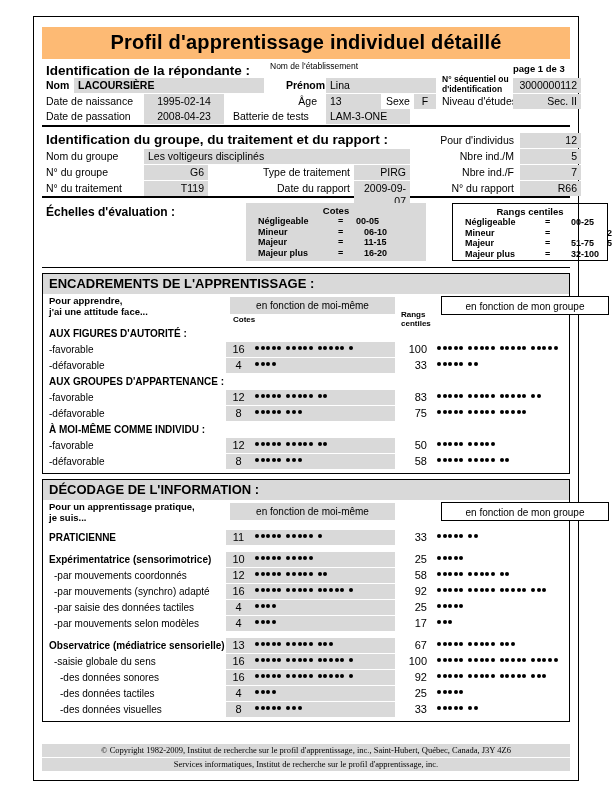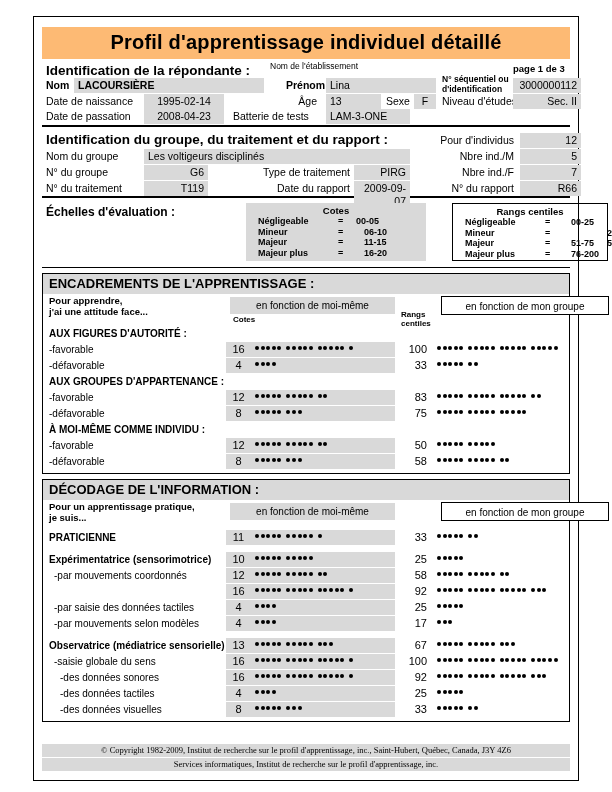--- a/index.html
+++ b/index.html
@@ -201,21 +201,21 @@
               <span class="v" style="left: 118px; margin-left: 36px;">26-50</span>
             </div>
             <div class="scale-row">
               <span class="n">Majeur</span>
               <span class="eq" style="left: 92px;">=</span>
               <span class="v" style="left: 118px;">51-75</span>
             </div>
             <div class="scale-row">
               <span class="n">Majeur plus</span>
               <span class="eq" style="left: 92px;">=</span>
-              <span class="v" style="left: 118px;">76-200</span>
+              <span class="v" style="left: 118px;">32-100</span>
             </div>
           </div>
     </div>
   </div>
 
   <hr class="hr-thin">
 
   <div class="panel">
     <div class="panel-title">ENCADREMENTS DE L'APPRENTISSAGE :</div>
     <div class="colhdr">
@@ -350,20 +350,21 @@
             <div class="cote">12</div>
             <div class="selfdots">
               <div class="dots"><span class="dot"></span><span class="dot"></span><span class="dot"></span><span class="dot"></span><span class="dot gap"></span><span class="dot"></span><span class="dot"></span><span class="dot"></span><span class="dot"></span><span class="dot gap"></span><span class="dot"></span><span class="dot"></span></div>
             </div>
             <div class="pct">58</div>
             <div class="grpdots">
               <div class="dots"><span class="dot"></span><span class="dot"></span><span class="dot"></span><span class="dot"></span><span class="dot gap"></span><span class="dot"></span><span class="dot"></span><span class="dot"></span><span class="dot"></span><span class="dot gap"></span><span class="dot"></span><span class="dot"></span></div>
             </div>
           </div>
           <div class="row">
+            <div class="rlabel" style="left: 11px; width: 171px; overflow: hidden;">-par mouvements (synchro) adapté</div>
             <div class="cote">16</div>
             <div class="selfdots">
               <div class="dots"><span class="dot"></span><span class="dot"></span><span class="dot"></span><span class="dot"></span><span class="dot gap"></span><span class="dot"></span><span class="dot"></span><span class="dot"></span><span class="dot"></span><span class="dot gap"></span><span class="dot"></span><span class="dot"></span><span class="dot"></span><span class="dot"></span><span class="dot gap"></span><span class="dot"></span></div>
             </div>
             <div class="pct">92</div>
             <div class="grpdots">
               <div class="dots"><span class="dot"></span><span class="dot"></span><span class="dot"></span><span class="dot"></span><span class="dot gap"></span><span class="dot"></span><span class="dot"></span><span class="dot"></span><span class="dot"></span><span class="dot gap"></span><span class="dot"></span><span class="dot"></span><span class="dot"></span><span class="dot"></span><span class="dot gap"></span><span class="dot"></span><span class="dot"></span><span class="dot"></span></div>
             </div>
           </div>
           <div class="row">

